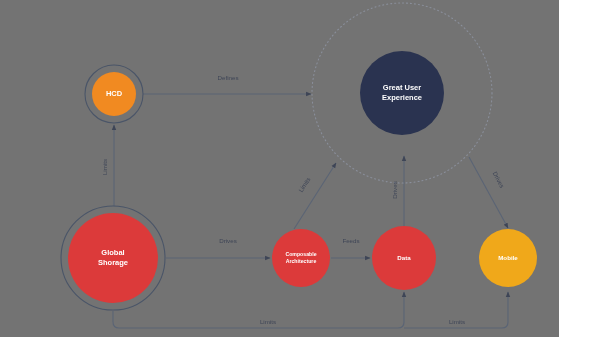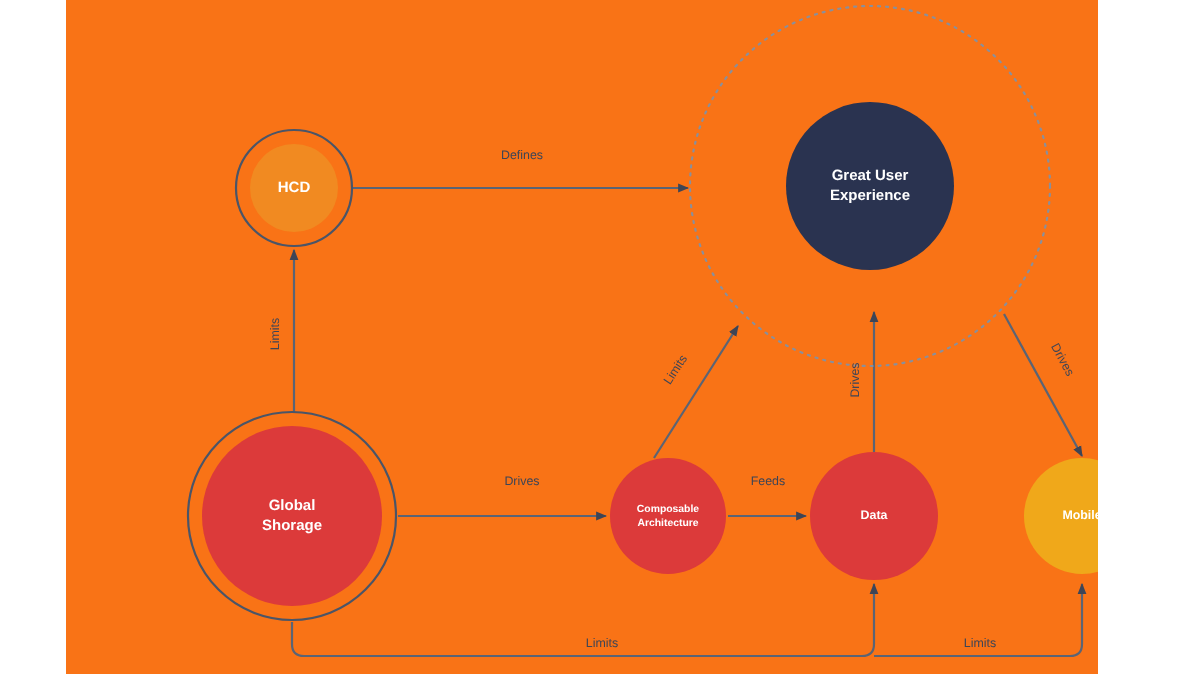--- a/index.html
+++ b/index.html
@@ -6,25 +6,24 @@
   html, body {
     margin: 0;
     padding: 0;
     background: #ffffff;
   }
   body {
     font-family: "Liberation Sans", sans-serif;
   }
   #canvas {
     position: relative;
-    width: 516px;
+    width: 559px;
     height: 337px;
-    background: #f97316;
+    background: #737373;
     overflow: hidden;
-    margin-left: 33px;
   }
   svg.diagram {
     position: absolute;
     top: 0;
     left: 0;
     width: 600px;
     height: 337px;
   }
   .edge-line {
     stroke: #5a6475;

